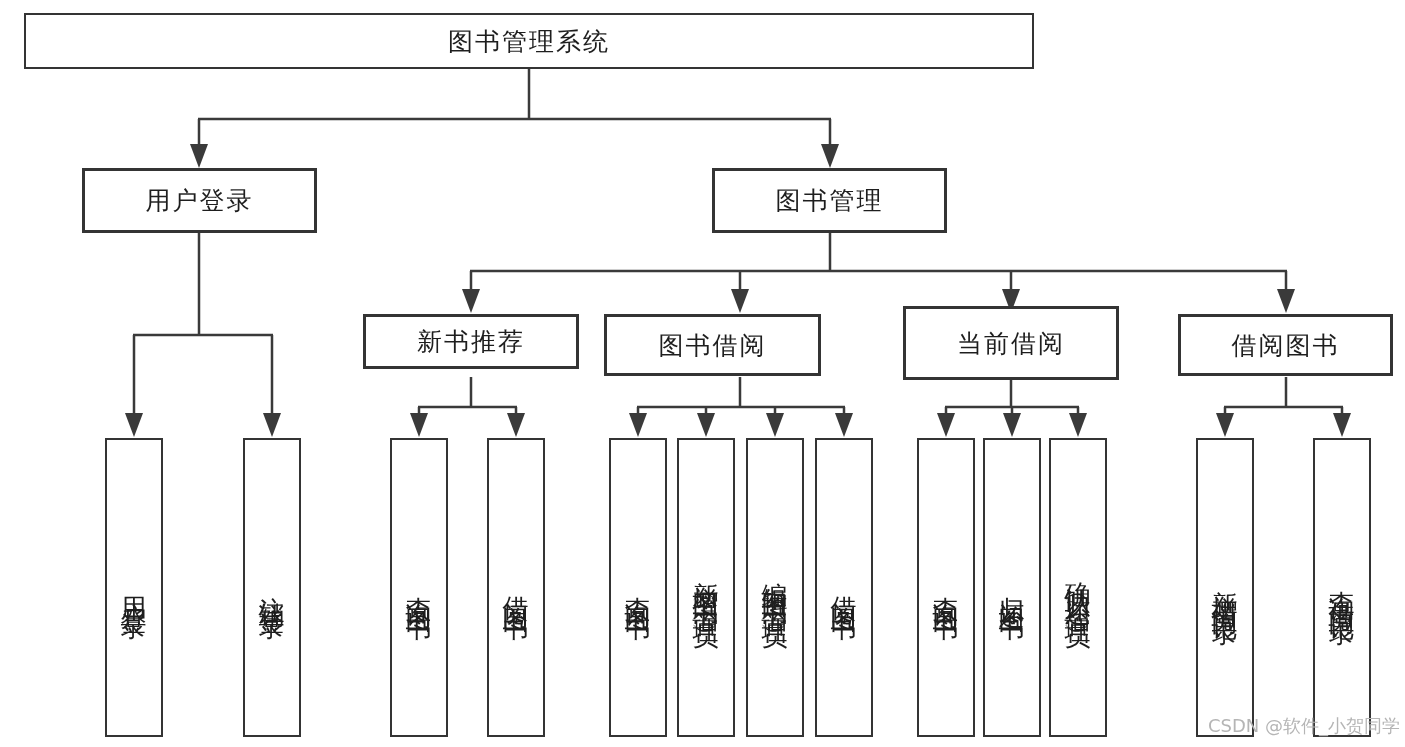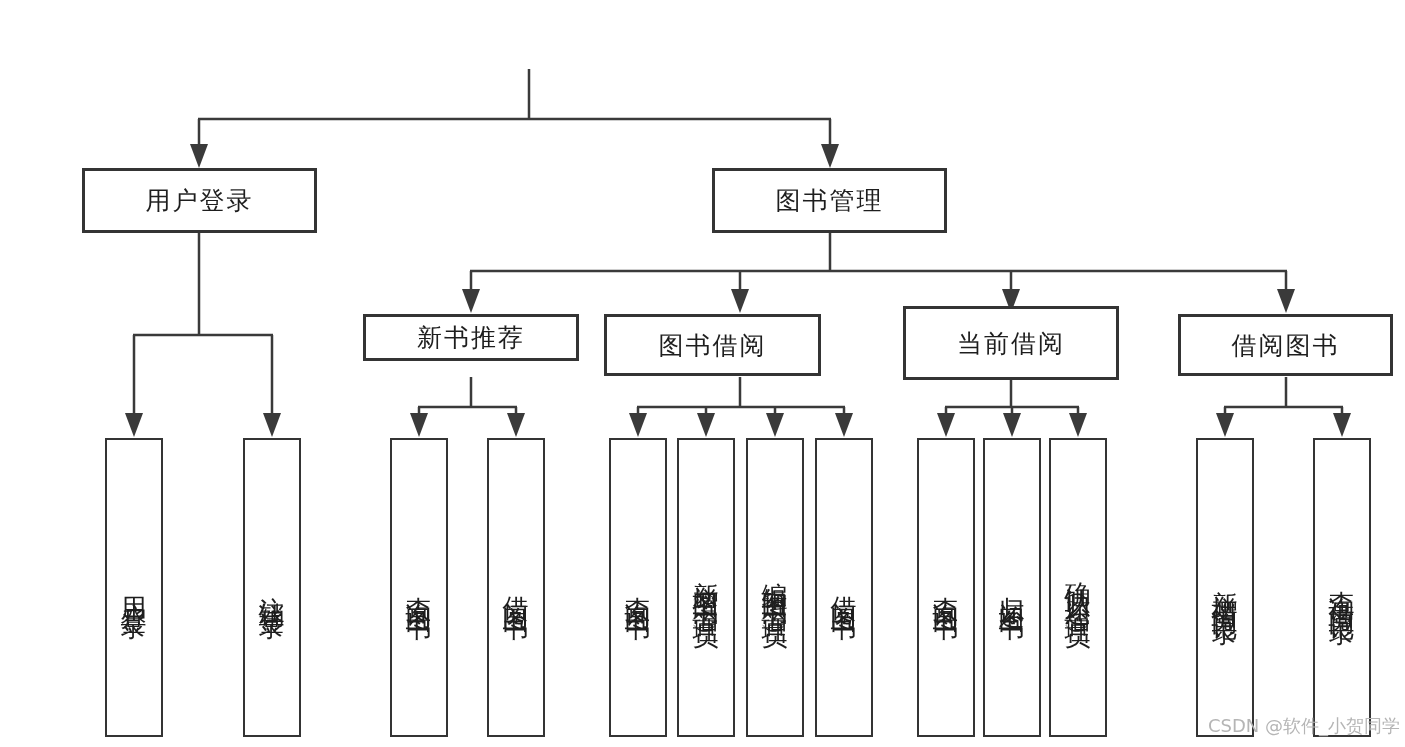--- a/index.html
+++ b/index.html
@@ -120,29 +120,32 @@
          M706 437 L697 413 L715 413 Z
          M775 437 L766 413 L784 413 Z
          M844 437 L835 413 L853 413 Z
          M946 437 L937 413 L955 413 Z
          M1012 437 L1003 413 L1021 413 Z
          M1078 437 L1069 413 L1087 413 Z
          M1225 437 L1216 413 L1234 413 Z
          M1342 437 L1333 413 L1351 413 Z"></path>
   </svg>
 
+  <div class="box root" style="left:24px;top:13px;width:1010px;height:56px">
+    <span class="hlbl">图书管理系统</span>
+  </div>
 
   <div class="box" style="left:82px;top:168px;width:235px;height:65px">
     <span class="hlbl">用户登录</span>
   </div>
   <div class="box" style="left:712px;top:168px;width:235px;height:65px">
     <span class="hlbl">图书管理</span>
   </div>
 
-  <div class="box" style="left:363px;top:314px;width:216px;height:47px">
+  <div class="box" style="left:363px;top:314px;width:216px;height:55px">
     <span class="hlbl">新书推荐</span>
   </div>
   <div class="box" style="left:604px;top:314px;width:217px;height:62px">
     <span class="hlbl">图书借阅</span>
   </div>
   <div class="box" style="left:903px;top:306px;width:216px;height:74px">
     <span class="hlbl">当前借阅</span>
   </div>
   <div class="box" style="left:1178px;top:314px;width:215px;height:62px">
     <span class="hlbl">借阅图书</span>

